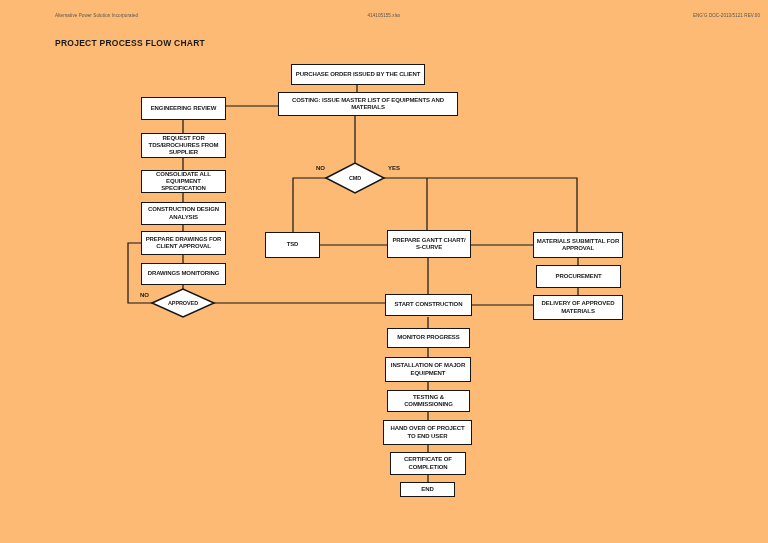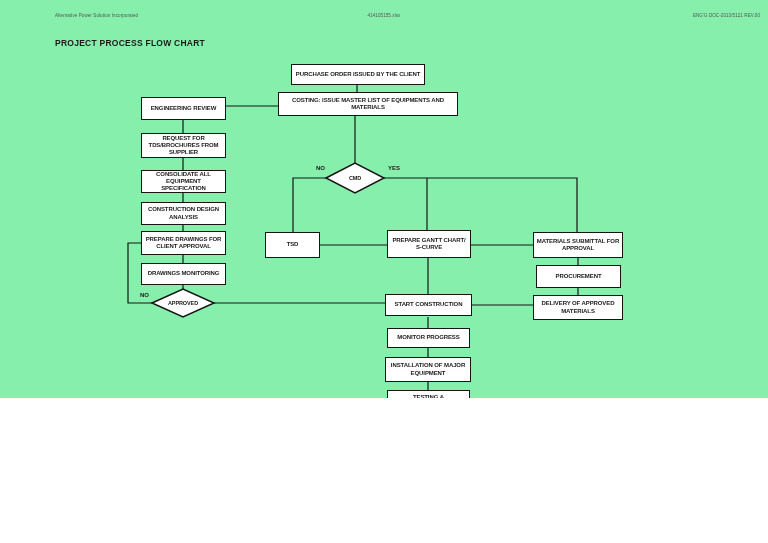--- a/index.html
+++ b/index.html
@@ -1,16 +1,16 @@
 <!DOCTYPE html>
 <html><head>
 <meta charset="utf-8">
 <style>
   html,body{margin:0;padding:0;background:#fff;}
-  .page{position:relative;width:768px;height:398px;background:#86efac;
+  .page{position:relative;width:768px;height:543px;background:#fdba74;
         font-family:"Liberation Sans",sans-serif;color:#1a1a1a;overflow:hidden;}
   .hdr{position:absolute;top:13px;font-size:4.5px;color:#555;letter-spacing:.1px;white-space:nowrap;}
   .hdr-l{left:55px;}
   .hdr-c{left:0;right:0;text-align:center;}
   .hdr-r{right:8px;text-align:right;}
   .title{position:absolute;left:55px;top:38px;margin:0;font-size:8.5px;font-weight:bold;letter-spacing:.25px;}
   svg.connectors{position:absolute;left:0;top:0;}
   svg.connectors path{fill:none;stroke:#151515;stroke-width:1.2;}
   svg.connectors polygon{fill:#ffffff;stroke:#151515;stroke-width:1.5;}
   .node{position:absolute;border:1.5px solid #151515;background:#fff;box-sizing:border-box;

